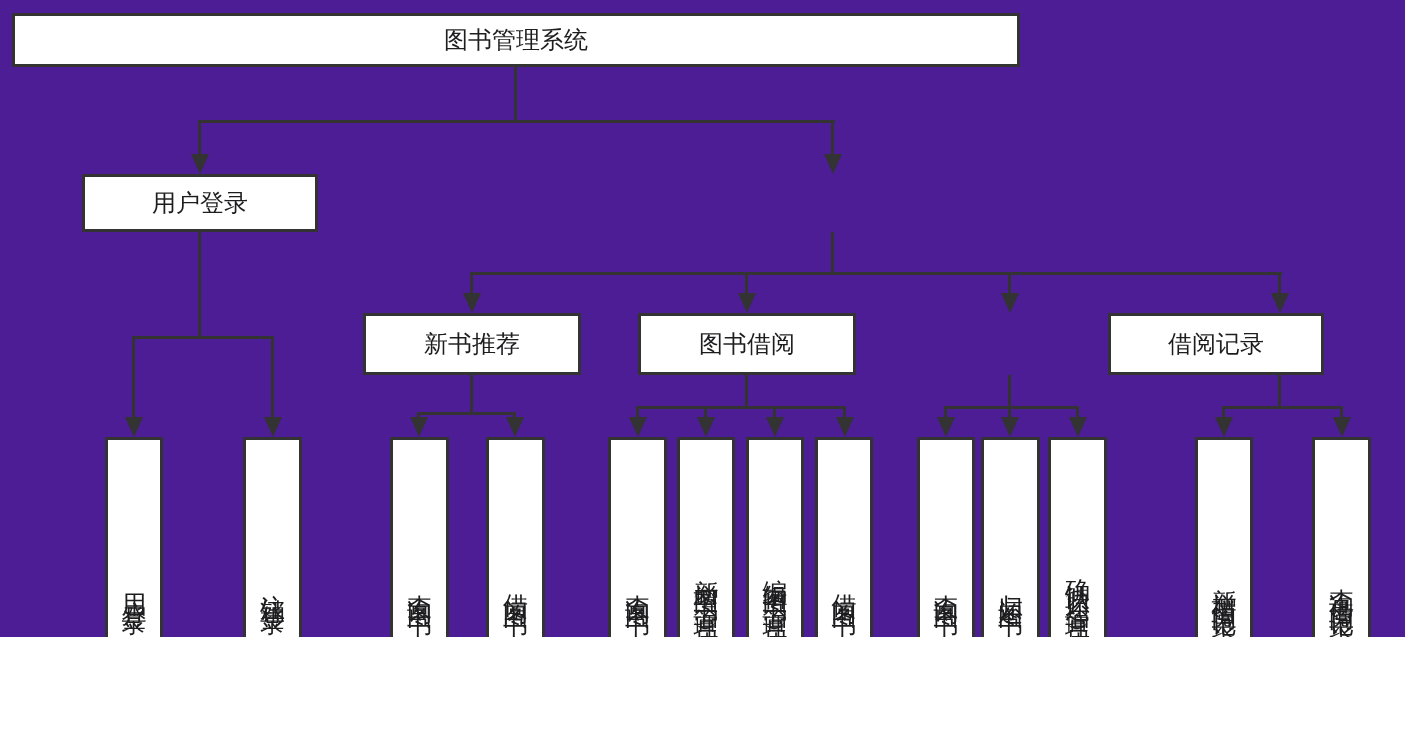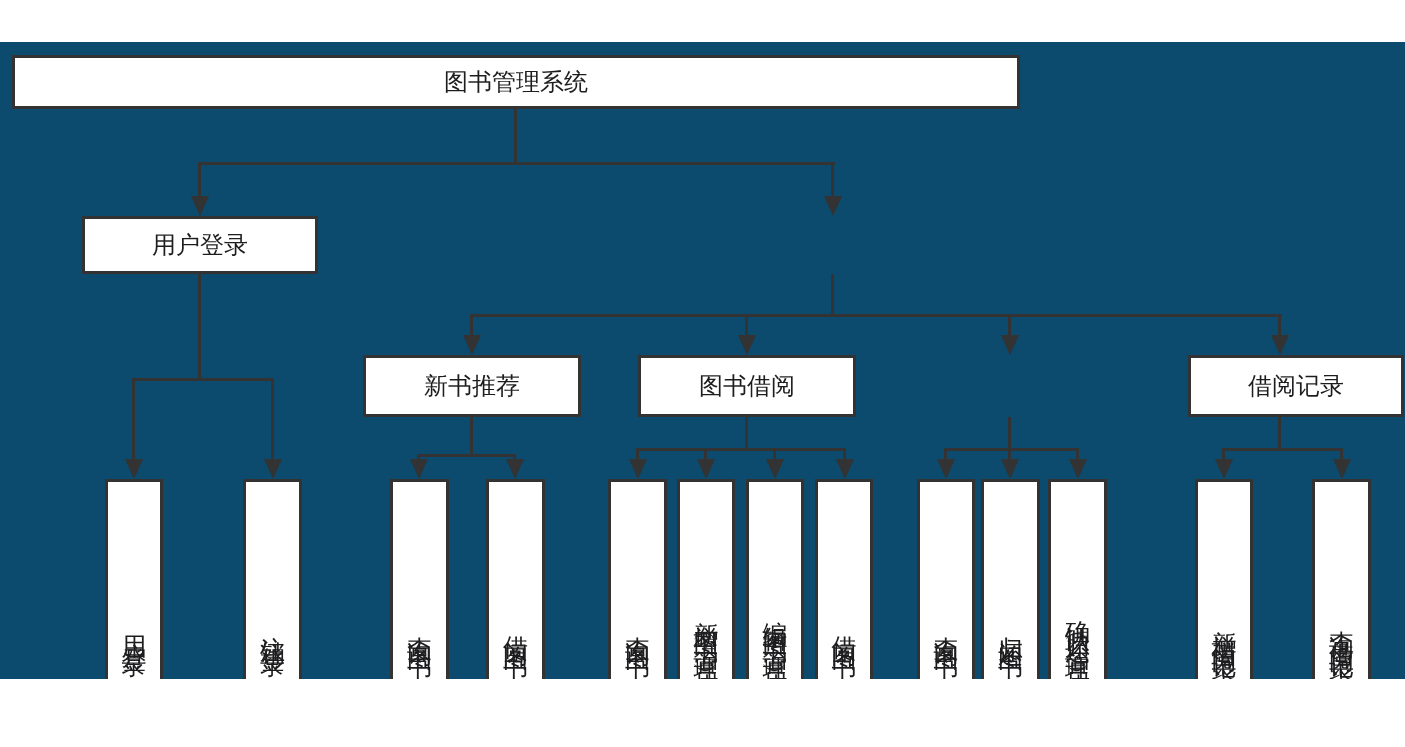--- a/index.html
+++ b/index.html
@@ -1,18 +1,18 @@
 <!DOCTYPE html>
 <html><head>
 <meta charset="utf-8">
 <style>
   html,body{margin:0;padding:0;background:#ffffff;}
   #canvas{
-    position:relative;width:1405px;height:637px;background:#0c4a6e;overflow:hidden;
-    font-family:"Liberation Sans","DejaVu Sans",sans-serif;color:#1d1d1f;margin-top:42px;
+    position:relative;width:1405px;height:637px;background:#4c1d95;overflow:hidden;
+    font-family:"Liberation Sans","DejaVu Sans",sans-serif;color:#1d1d1f;
   }
   .bx{
     position:absolute;box-sizing:border-box;border:3px solid #333333;background:#ffffff;
     display:flex;align-items:center;justify-content:center;
     font-size:24px;color:#1d1d1f;white-space:nowrap;
   }
   .leaf{font-size:25px;}
   .leaf .vtxt{
     writing-mode:vertical-rl;text-orientation:mixed;letter-spacing:6px;line-height:1;
   }
@@ -65,21 +65,21 @@
   <div class="arr" style="left:738px;top:293px"></div>
   <div class="arr" style="left:1001px;top:293px"></div>
   <div class="arr" style="left:1271px;top:293px"></div>
 
   <div class="bx" style="left:638px;top:313px;width:218px;height:62px">
     <span>图书借阅</span>
   </div>
   <div class="bx" style="left:363px;top:313px;width:218px;height:62px">
     <span>新书推荐</span>
   </div>
-  <div class="bx" style="left:1188px;top:313px;width:216px;height:62px">
+  <div class="bx" style="left:1108px;top:313px;width:216px;height:62px">
     <span>借阅记录</span>
   </div>
 
   <div class="vl" style="left:470px;top:375px;height:37px"></div>
   <div class="hl" style="left:417px;top:412px;width:99px"></div>
   <div class="vl" style="left:417px;top:412px;height:7px"></div>
   <div class="vl" style="left:513px;top:412px;height:7px"></div>
   <div class="arr" style="left:410px;top:417px"></div>
   <div class="arr" style="left:506px;top:417px"></div>
 

